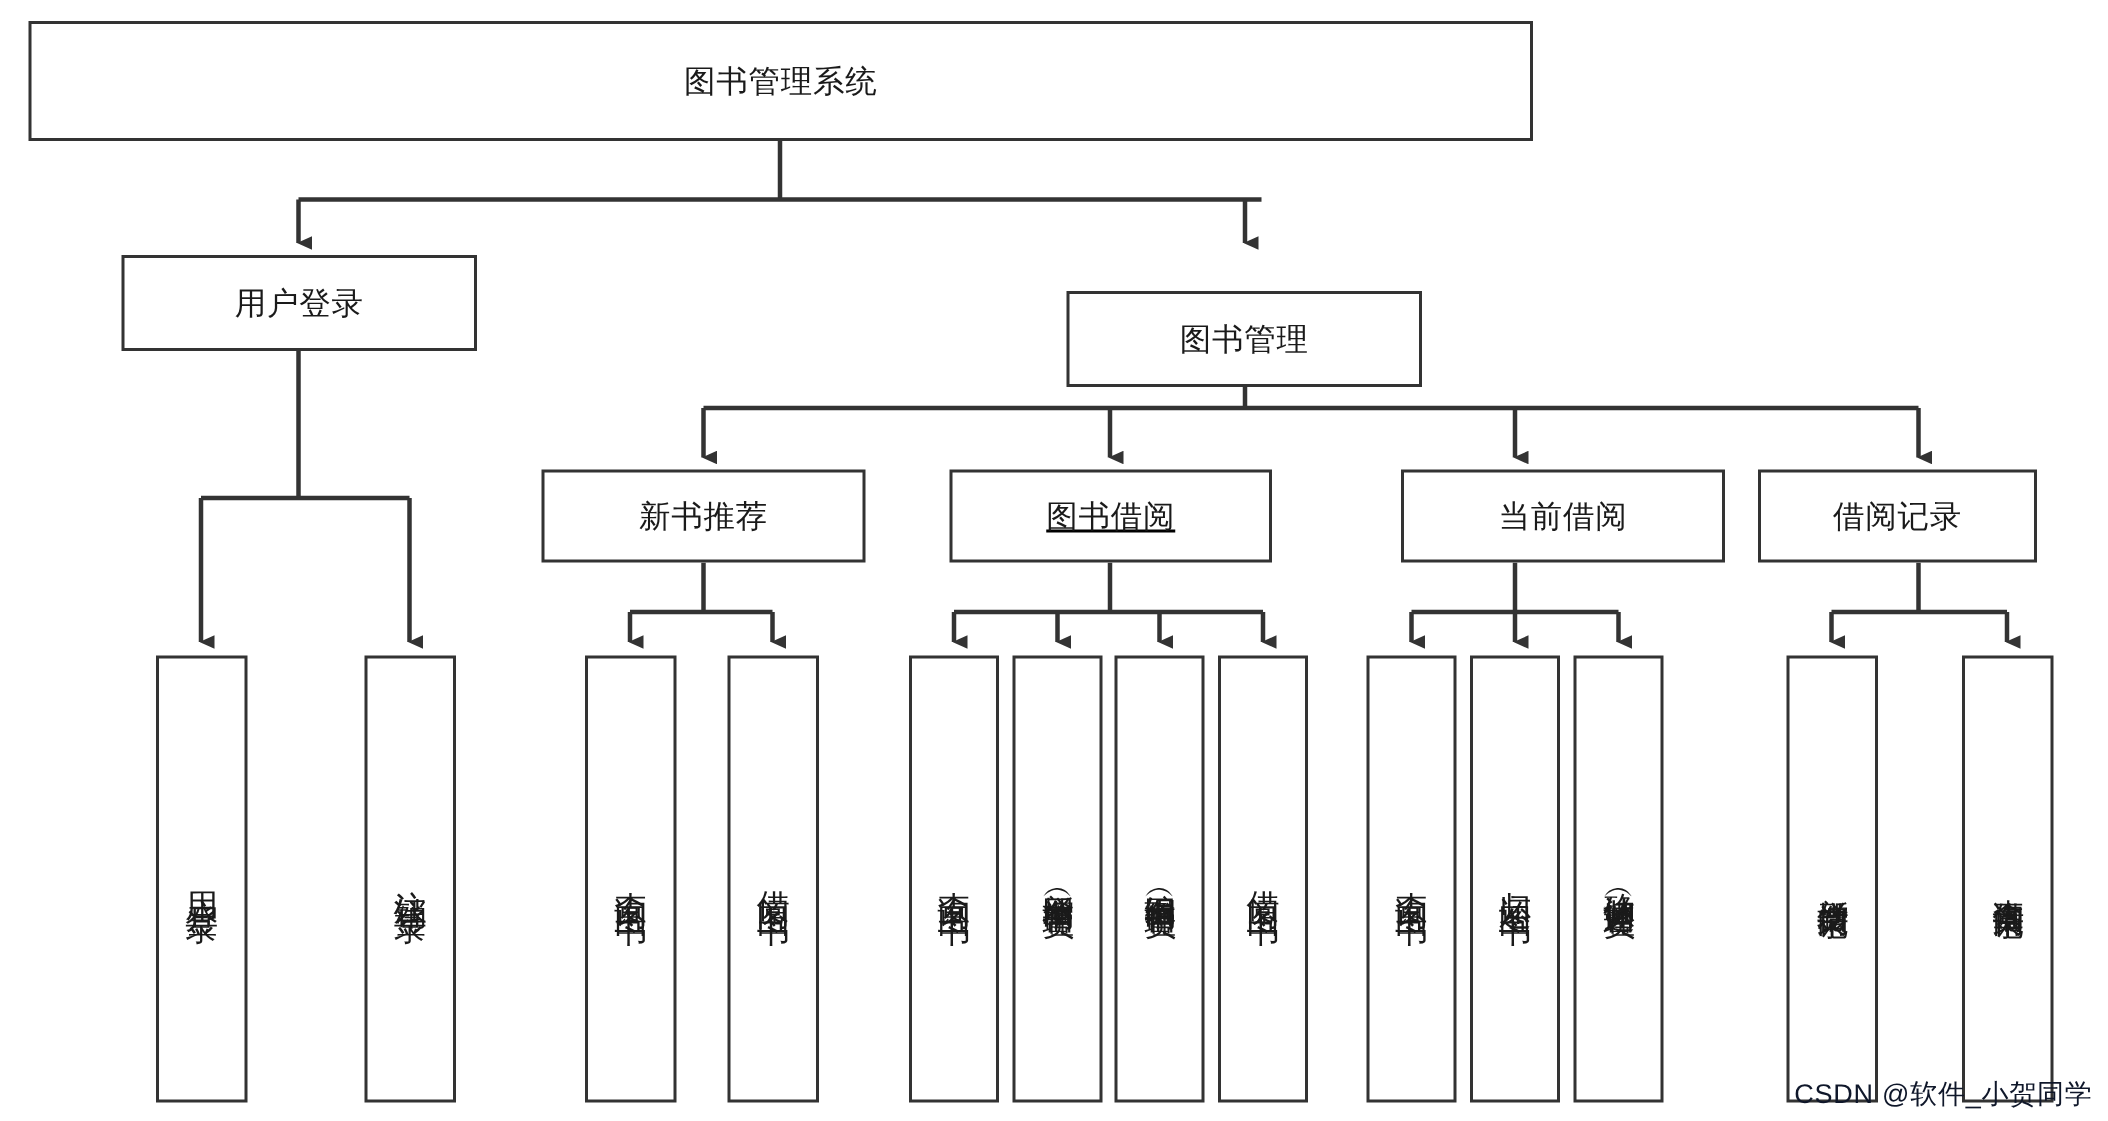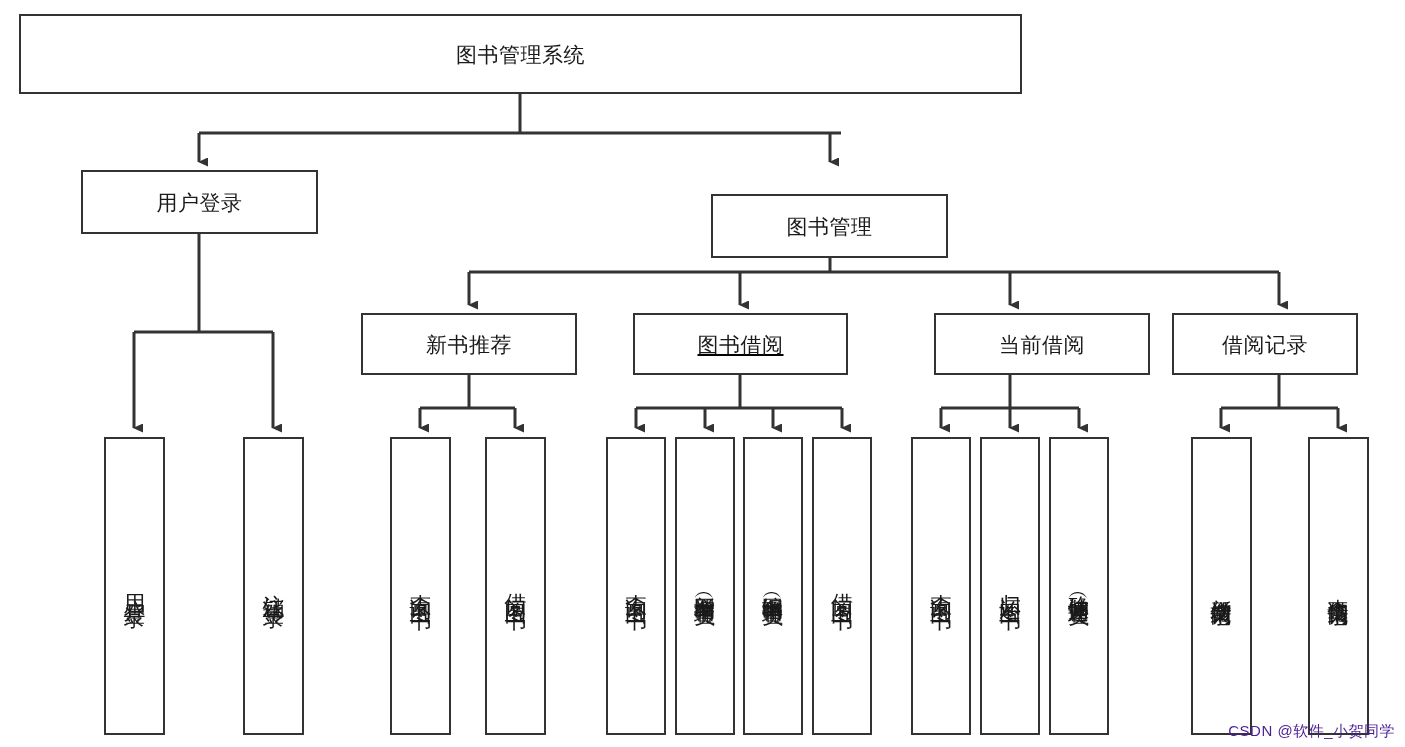--- a/index.html
+++ b/index.html
@@ -38,22 +38,22 @@
     line-height:1.0;
   }
   .node.vertical.tight .label{
     font-size:21px;
     letter-spacing:1.5px;
   }
   #watermark{
     position:absolute;
     right:10px;
     bottom:6px;
-    font-size:15px;
-    color:#4c1d95;
+    font-size:18px;
+    color:#0f172a;
     white-space:nowrap;
     letter-spacing:0.5px;
   }
 </style>
 </head>
 <body>
 
 <div id="diagram">
 
   <svg class="connectors" viewBox="0 0 1405 747">

